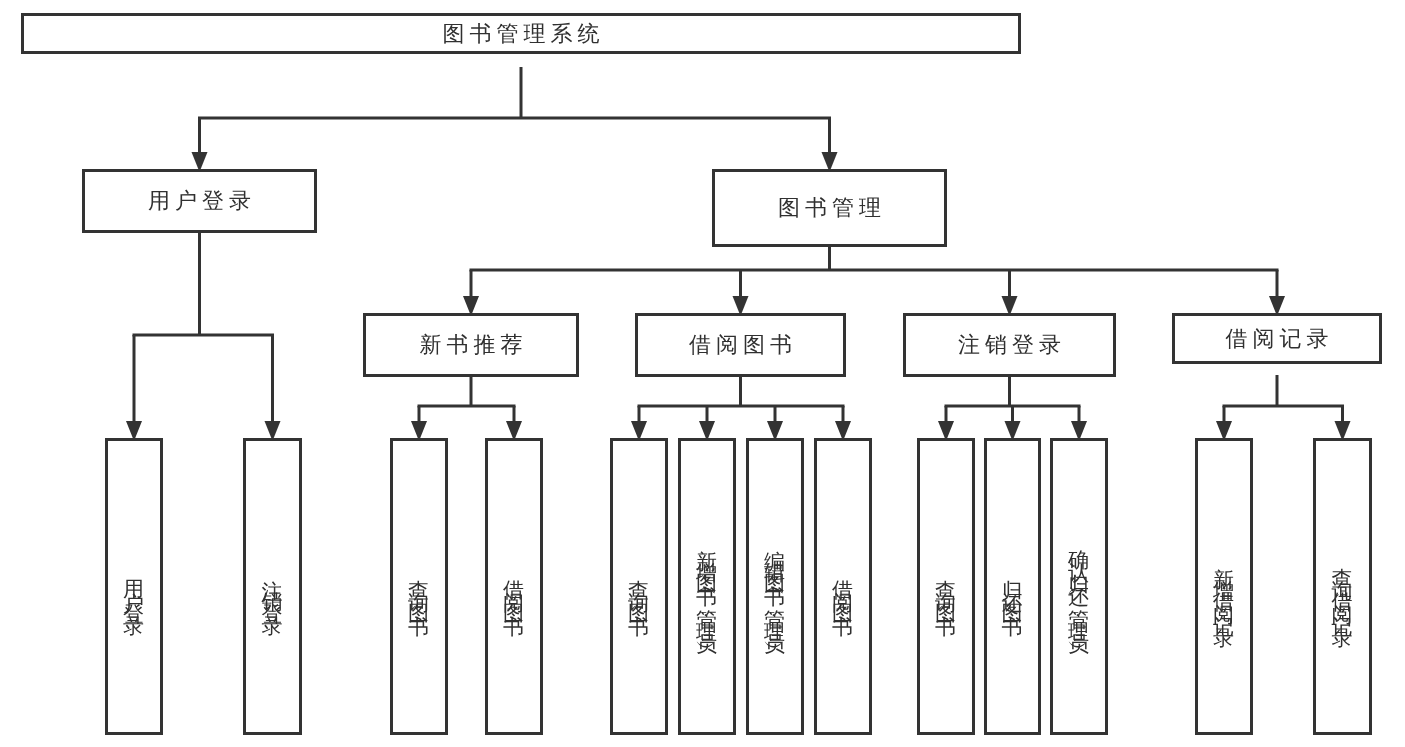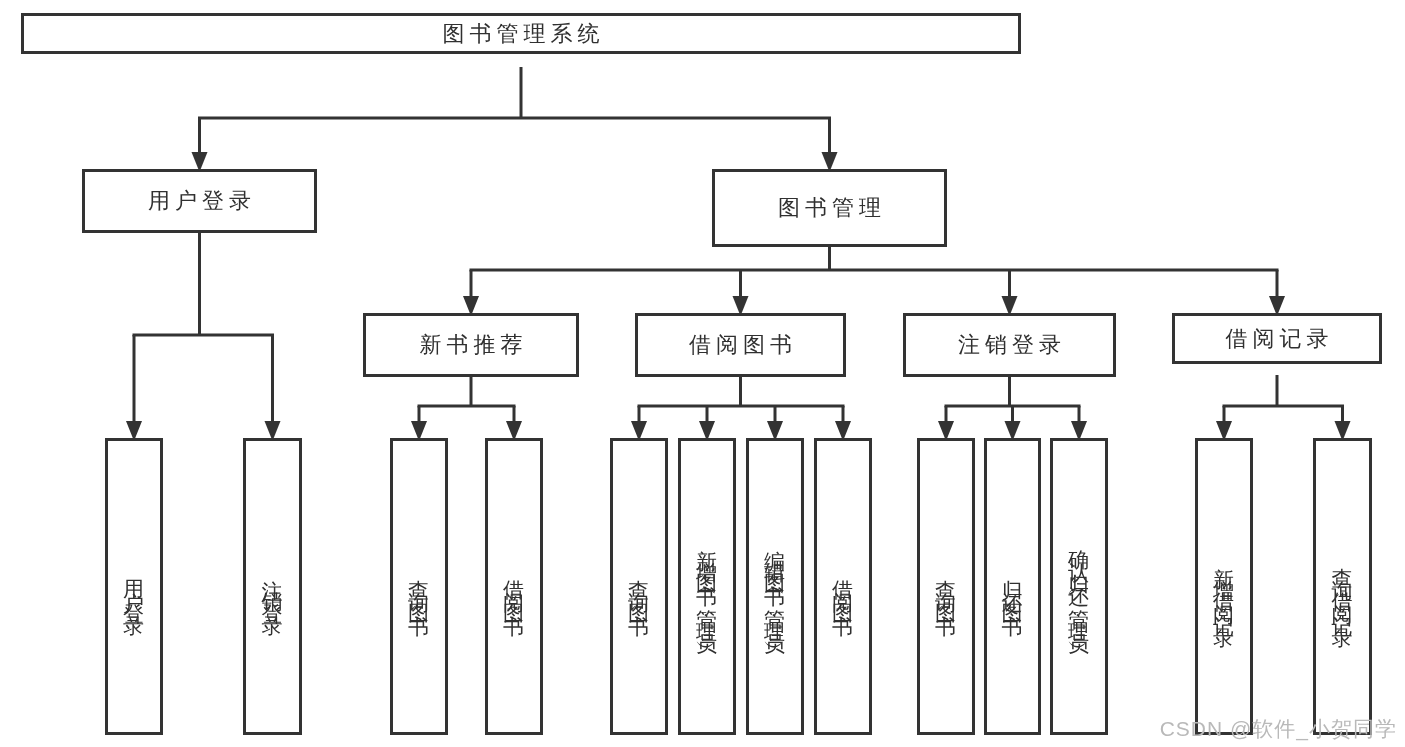--- a/index.html
+++ b/index.html
@@ -161,14 +161,13 @@
       <div class="node v" style="left: 1050px; top: 438px; width: 58px; height: 297px; border-color: rgb(51, 51, 51); color: rgb(48, 48, 48);">
         <span>确认归还（管理员）</span>
       </div>
       <div class="node v" style="left: 1195px; top: 438px; width: 58px; height: 297px; border-color: rgb(51, 51, 51); color: rgb(48, 48, 48);">
         <span>新增借阅记录</span>
       </div>
       <div class="node v" style="left: 1313px; top: 438px; width: 59px; height: 297px; border-color: rgb(51, 51, 51); color: rgb(48, 48, 48);">
         <span>查询借阅记录</span>
       </div>
     </div>
-  <div class="watermark" style="color: rgb(185, 185, 185);">CSDN @软件_小贺同学</div>
 </div>
 
 </body></html>

